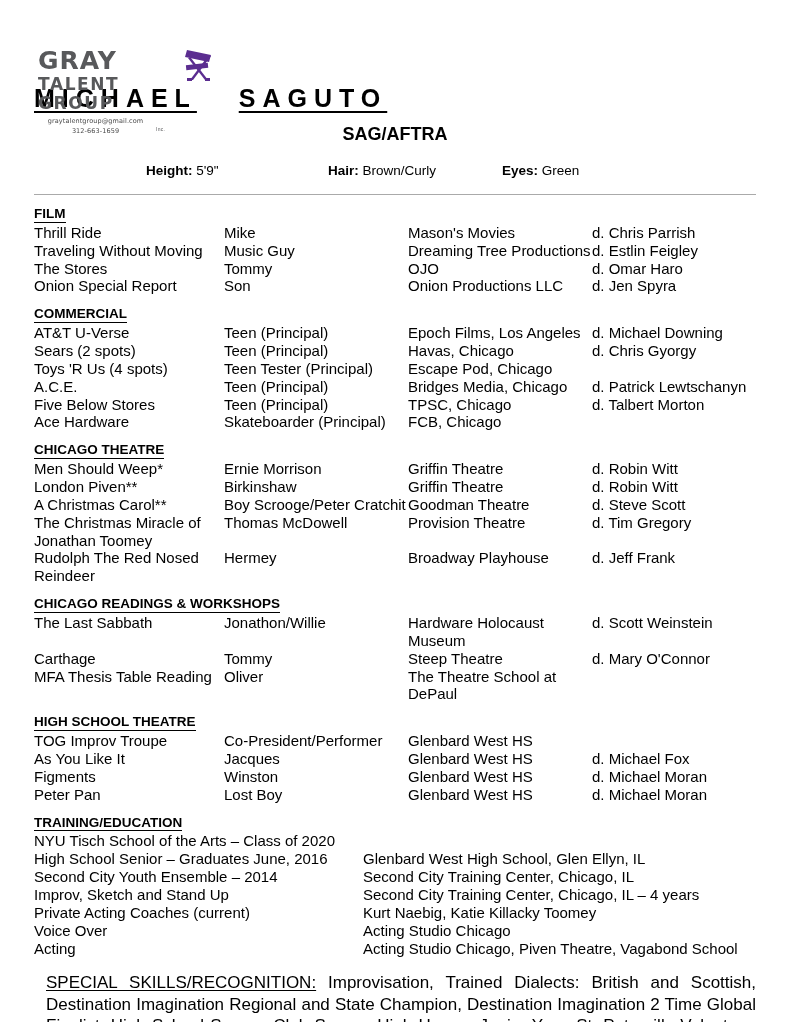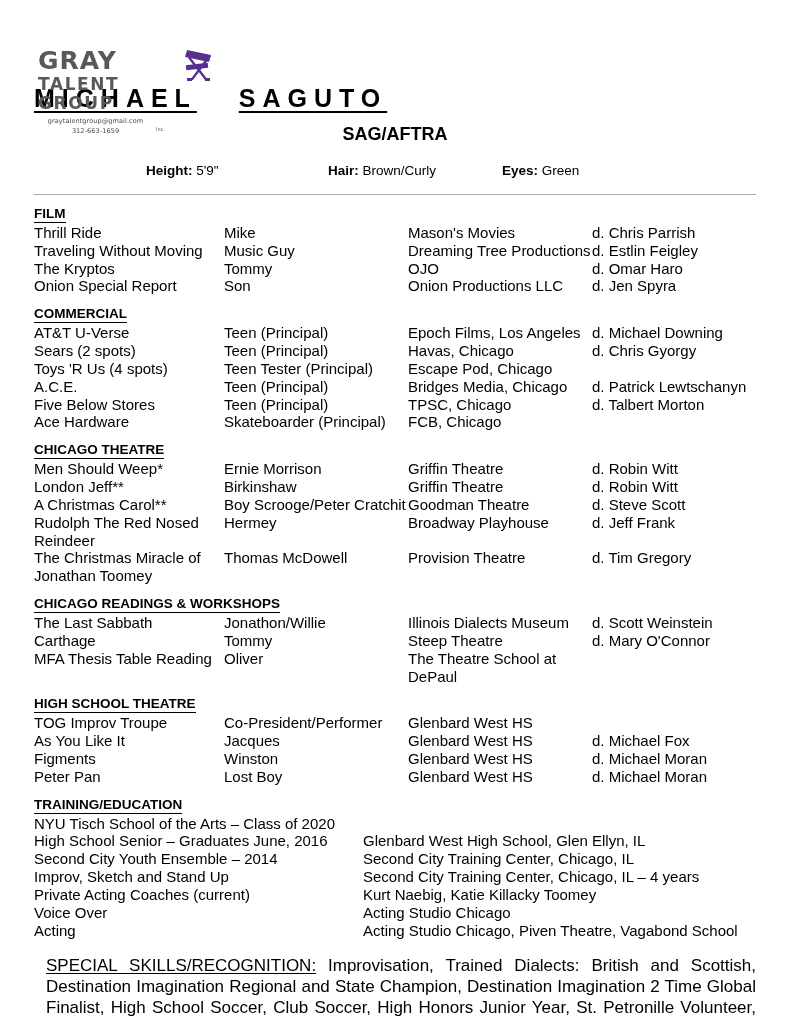--- a/index.html
+++ b/index.html
@@ -222,21 +222,21 @@
           <div class="c1">Thrill Ride</div>
           <div class="c2">Mike</div>
           <div class="c3">Mason's Movies</div>
           <div class="c4">d. Chris Parrish</div>
         </div><div class="row">
           <div class="c1">Traveling Without Moving</div>
           <div class="c2">Music Guy</div>
           <div class="c3">Dreaming Tree Productions</div>
           <div class="c4">d. Estlin Feigley</div>
         </div><div class="row">
-          <div class="c1">The Kryptos</div>
+          <div class="c1">The Stores</div>
           <div class="c2">Tommy</div>
           <div class="c3">OJO</div>
           <div class="c4">d. Omar Haro</div>
         </div><div class="row">
           <div class="c1">Onion Special Report</div>
           <div class="c2">Son</div>
           <div class="c3">Onion Productions LLC</div>
           <div class="c4">d. Jen Spyra</div>
         </div></div>
       <div class="section"><div class="section-title">COMMERCIAL</div><div class="row">
@@ -269,44 +269,44 @@
           <div class="c2">Skateboarder (Principal)</div>
           <div class="c3">FCB, Chicago</div>
           <div class="c4"></div>
         </div></div>
       <div class="section"><div class="section-title">CHICAGO THEATRE</div><div class="row">
           <div class="c1">Men Should Weep*</div>
           <div class="c2">Ernie Morrison</div>
           <div class="c3">Griffin Theatre</div>
           <div class="c4">d. Robin Witt</div>
         </div><div class="row">
-          <div class="c1">London Jeff**</div>
+          <div class="c1">London Piven**</div>
           <div class="c2">Birkinshaw</div>
           <div class="c3">Griffin Theatre</div>
           <div class="c4">d. Robin Witt</div>
         </div><div class="row">
           <div class="c1">A Christmas Carol**</div>
           <div class="c2">Boy Scrooge/Peter Cratchit</div>
           <div class="c3">Goodman Theatre</div>
           <div class="c4">d. Steve Scott</div>
         </div><div class="row">
+          <div class="c1">The Christmas Miracle of Jonathan Toomey</div>
+          <div class="c2">Thomas McDowell</div>
+          <div class="c3">Provision Theatre</div>
+          <div class="c4">d. Tim Gregory</div>
+        </div><div class="row">
           <div class="c1">Rudolph The Red Nosed Reindeer</div>
           <div class="c2">Hermey</div>
           <div class="c3">Broadway Playhouse</div>
           <div class="c4">d. Jeff Frank</div>
-        </div><div class="row">
-          <div class="c1">The Christmas Miracle of Jonathan Toomey</div>
-          <div class="c2">Thomas McDowell</div>
-          <div class="c3">Provision Theatre</div>
-          <div class="c4">d. Tim Gregory</div>
         </div></div>
       <div class="section"><div class="section-title">CHICAGO READINGS &amp; WORKSHOPS</div><div class="row">
           <div class="c1">The Last Sabbath</div>
           <div class="c2">Jonathon/Willie</div>
-          <div class="c3">Illinois Dialects Museum</div>
+          <div class="c3">Hardware Holocaust Museum</div>
           <div class="c4">d. Scott Weinstein</div>
         </div><div class="row">
           <div class="c1">Carthage</div>
           <div class="c2">Tommy</div>
           <div class="c3">Steep Theatre</div>
           <div class="c4">d. Mary O'Connor</div>
         </div><div class="row">
           <div class="c1">MFA Thesis Table Reading</div>
           <div class="c2">Oliver</div>
           <div class="c3">The Theatre School at DePaul</div>

